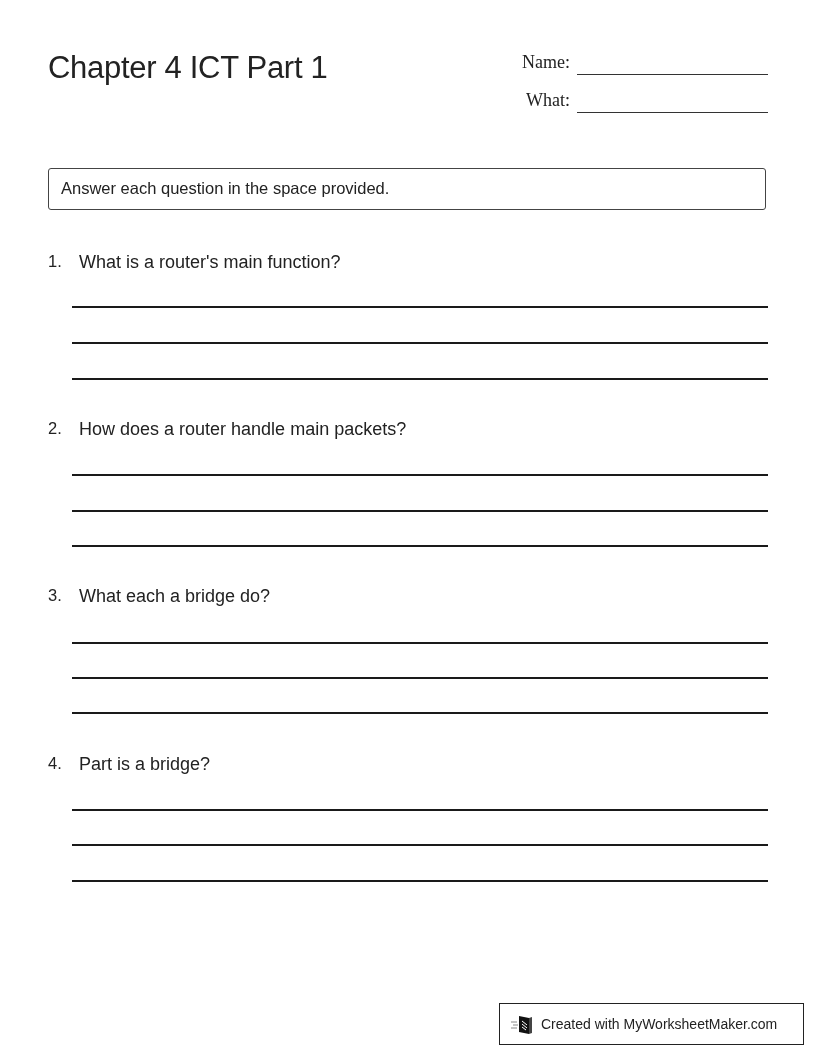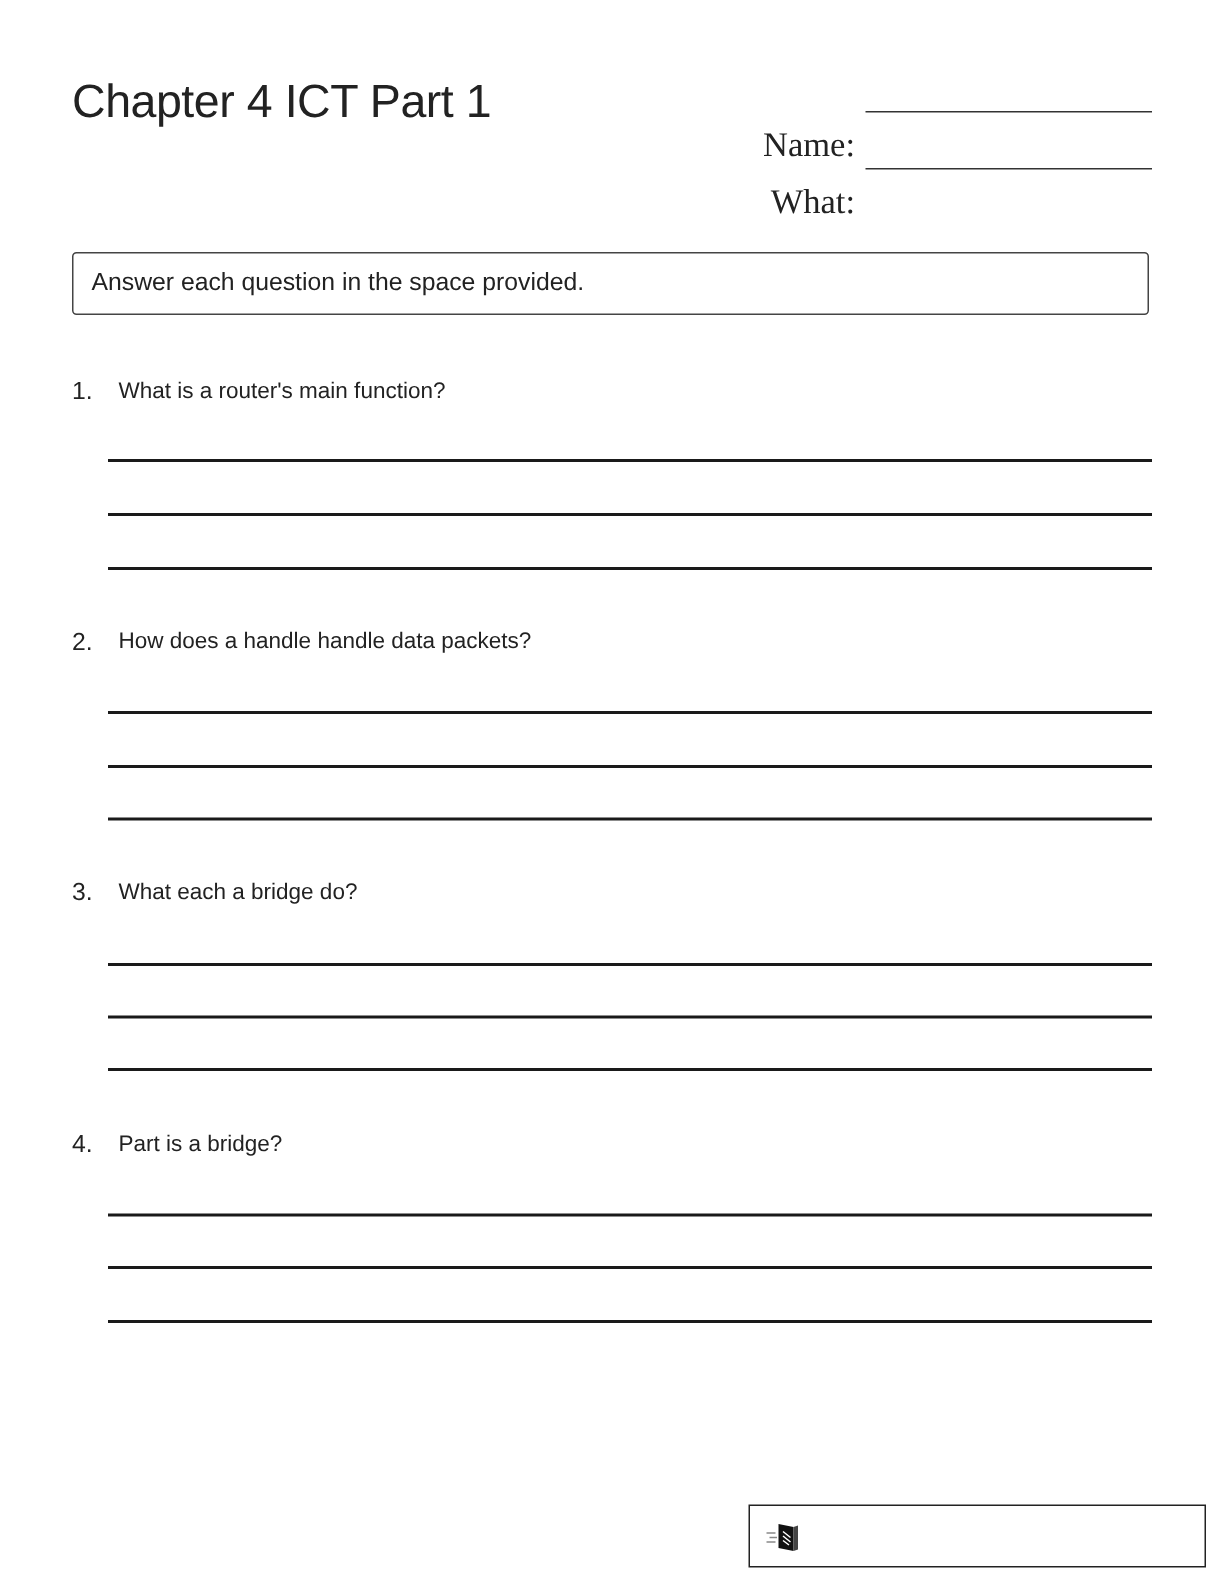--- a/index.html
+++ b/index.html
@@ -3,31 +3,31 @@
 <meta charset="utf-8">
 <style>
   html, body { margin: 0; padding: 0; background: #ffffff; }
   body { width: 816px; height: 1056px; position: relative; overflow: hidden; color: #222; }
   .sans { font-family: Liberation Sans, sans-serif; }
   .serif { font-family: "Liberation Serif", "DejaVu Serif", serif; }
 
   .title { position: absolute; left: 48px; top: 48px; font-size: 31px; font-weight: normal; color: #222; letter-spacing: -0.3px; margin: 0; line-height: 40px; }
 
   .field { position: absolute; left: 500px; width: 268px; height: 24px; }
-  .field .label { position: absolute; right: 198px; top: 0; font-size: 23px; color: #222; white-space: nowrap; margin-top: 32px; }
+  .field .label { position: absolute; right: 198px; top: 0; font-size: 18px; color: #222; white-space: nowrap; }
   .field .line { position: absolute; left: 77px; right: 0; top: 22px; border-bottom: 1.3px solid #333; }
   .field.name { top: 52px; }
   .field.date { top: 90px; }
 
   .instructions { position: absolute; left: 48px; top: 168px; width: 718px; height: 42px; border: 1px solid #444; border-radius: 3px; box-sizing: border-box; }
   .instructions span { position: absolute; left: 12px; top: 10px; font-size: 16.5px; color: #222; }
 
   .question { position: absolute; left: 48px; width: 720px; }
   .question .num { position: absolute; left: 0; top: 0; font-size: 16.5px; color: #222; }
-  .question .text { position: absolute; left: 31px; top: 0; font-size: 15px; color: #222; white-space: nowrap; }
+  .question .text { position: absolute; left: 31px; top: 0; font-size: 18px; color: #222; white-space: nowrap; }
   .question .ans { position: absolute; left: 24px; width: 696px; border-top: 2px solid #1a1a1a; height: 0; }
 
   .footer { position: absolute; left: 499px; top: 1003px; width: 305px; height: 42px; border: 1.3px solid #222; box-sizing: border-box; background: #fff; }
   .footer .logo { position: absolute; left: 10px; top: 10px; width: 24px; height: 22px; }
   .footer .ftext { position: absolute; left: 41px; top: 12px; font-size: 14px; color: #222; white-space: nowrap; }
 </style>
 </head>
 <body>
 
 <h1 class="title sans">Chapter 4 ICT Part 1</h1>
@@ -48,21 +48,21 @@
 <div class="question" style="top:252px;">
   <span class="num sans">1.</span>
   <span class="text sans">What is a router's main function?</span>
   <div class="ans" style="top:54px;"></div>
   <div class="ans" style="top:90px;"></div>
   <div class="ans" style="top:126px;"></div>
 </div>
 
 <div class="question" style="top:419px;">
   <span class="num sans">2.</span>
-  <span class="text sans">How does a handle handle data packets?</span>
+  <span class="text sans">How does a router handle main packets?</span>
   <div class="ans" style="top:55px;"></div>
   <div class="ans" style="top:91px;"></div>
   <div class="ans" style="top:126px;"></div>
 </div>
 
 <div class="question" style="top:586px;">
   <span class="num sans">3.</span>
   <span class="text sans">What each a bridge do?</span>
   <div class="ans" style="top:56px;"></div>
   <div class="ans" style="top:91px;"></div>
@@ -81,13 +81,14 @@
   <span class="logo">
     <svg width="24" height="22" viewBox="0 0 24 22">
       <line x1="1" y1="8" x2="7" y2="8" stroke="#888" stroke-width="1"></line>
       <line x1="3" y1="11" x2="8" y2="11" stroke="#888" stroke-width="1"></line>
       <line x1="1" y1="14" x2="7" y2="14" stroke="#888" stroke-width="1"></line>
       <path d="M9 2 L19 4 L19 20 L9 18 Z" fill="#111"></path>
       <path d="M12 7 L17 11 M12 10 L17 14 M12 13 L16 16" stroke="#fff" stroke-width="1"></path>
       <path d="M19 4 L22 3 L22 19 L19 20 Z" fill="#444"></path>
     </svg>
   </span>
+  <span class="ftext sans">Created with MyWorksheetMaker.com</span>
 </div>
 
 </body></html>

